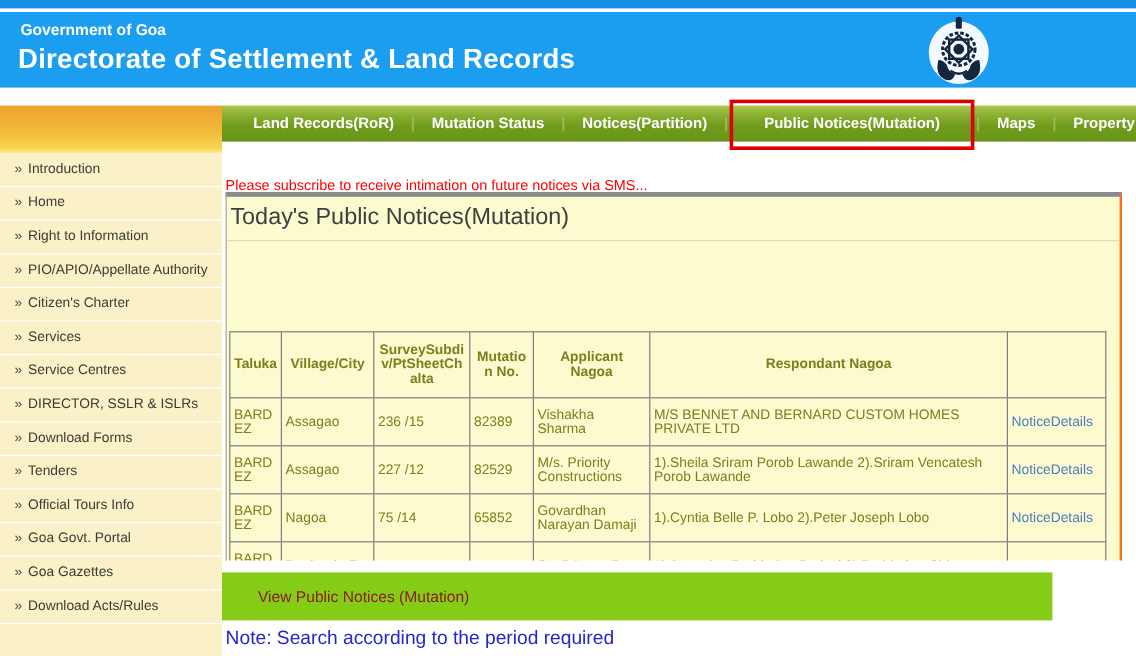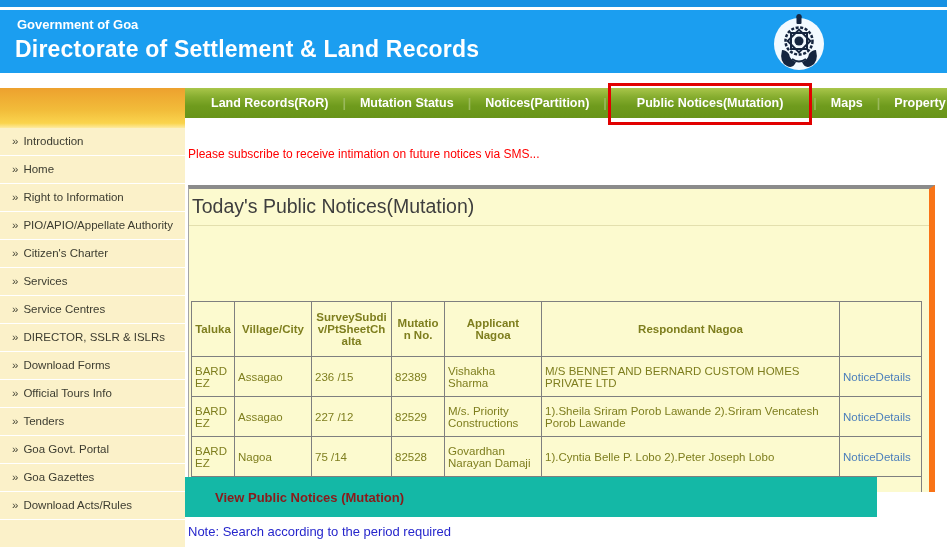--- a/index.html
+++ b/index.html
@@ -25,36 +25,36 @@
   
   .side-top { position:absolute; left:0; top:88px; width:185px; height:40px;
               background:linear-gradient(180deg,#eda12e 0%,#f2bc3a 55%,#fad44e 88%,#fdeba2 100%); }
   .sidebar { position:absolute; left:0; top:128px; width:185px; height:419px; background:#fbf1c9; }
   .sidebar .item { height:28px; line-height:27px; border-bottom:1px solid #ffffff; color:#3c3c30;
                    font-size:11.5px; padding-left:12px; cursor:pointer; white-space:nowrap; overflow:hidden; }
   .sidebar .item .chev { margin-right:5px; color:#4a4a3a; }
 
   
   .subscribe { position:absolute; left:188px; top:147px; font-size:12px; color:#ff0000; }
-  .panel { position:absolute; left:188px; top:185px; width:747px; height:307px; background:#fcfacf;
-           border-top:4px solid #8b8b8b; border-left:1px solid #a6a6a6; border-right:6px solid #f97316;
+  .panel { position:absolute; left:188px; top:160px; width:747px; height:307px; background:#fcfacf;
+           border-top:4px solid #8b8b8b; border-left:1px solid #a6a6a6; border-right:2px solid #f97316;
            overflow:hidden; }
   .panel h1 { font-size:19.5px; font-weight:normal; color:#3e3e3e; padding:6px 2px 7px 3px;
               border-bottom:1px solid #e3dfae; }
   table.notices { border-collapse:collapse; table-layout:fixed; width:730px; margin:75px 0 0 2px;
                   font-size:11.5px; color:#7e7e1e; }
   table.notices th, table.notices td { border:1px solid #7f7f7f; padding:1px 3px; vertical-align:middle;
                   word-wrap:break-word; overflow:hidden; }
   table.notices th { text-align:center; font-weight:bold; height:55px; }
   table.notices td { height:40px; }
   table.notices a.nd { color:#4a7ebb; text-decoration:none; cursor:pointer; }
 
-  .overlay-bar { position:absolute; left:185px; top:477px; width:692px; height:40px; background:#14b8a6;font-weight:bold; }
+  .overlay-bar { position:absolute; left:185px; top:477px; width:692px; height:40px; background:#84cc16; }
   .overlay-bar .lbl { margin-left:30px; line-height:41px; font-size:13px; color:#8b1a1a; }
-  .note { position:absolute; left:188px; top:524px; font-size:13px; color:#2626cc; }
+  .note { position:absolute; left:188px; top:524px; font-size:16px; color:#2626cc; }
 </style>
 </head>
 <body>
 
 <div class="page">
 
   <div class="top-strip"></div>
   <div class="hdr">
     <div class="govt">Government of Goa</div>
     <div class="title">Directorate of Settlement &amp; Land Records</div>
@@ -92,22 +92,22 @@
   <div class="sidebar" id="sidebar">
       <div class="item"><span class="chev">»</span>Introduction</div>
       <div class="item"><span class="chev">»</span>Home</div>
       <div class="item"><span class="chev">»</span>Right to Information</div>
       <div class="item"><span class="chev">»</span>PIO/APIO/Appellate Authority</div>
       <div class="item"><span class="chev">»</span>Citizen's Charter</div>
       <div class="item"><span class="chev">»</span>Services</div>
       <div class="item"><span class="chev">»</span>Service Centres</div>
       <div class="item"><span class="chev">»</span>DIRECTOR, SSLR &amp; ISLRs</div>
       <div class="item"><span class="chev">»</span>Download Forms</div>
+      <div class="item"><span class="chev">»</span>Tenders</div>
       <div class="item"><span class="chev">»</span>Official Tours Info</div>
-      <div class="item"><span class="chev">»</span>Tenders</div>
       <div class="item"><span class="chev">»</span>Goa Govt. Portal</div>
       <div class="item"><span class="chev">»</span>Goa Gazettes</div>
       <div class="item"><span class="chev">»</span>Download Acts/Rules</div>
     </div>
 
   <div class="subscribe">Please subscribe to receive intimation on future notices via SMS...</div>
 
   <div class="panel">
     <h1>Today's Public Notices(Mutation)</h1>
     <table class="notices" id="notices-table">
@@ -147,21 +147,21 @@
             <td>227 /12</td>
             <td>82529</td>
             <td>M/s. Priority Constructions</td>
             <td>1).Sheila Sriram Porob Lawande 2).Sriram Vencatesh Porob Lawande</td>
             <td><a class="nd">NoticeDetails</a></td>
           </tr>
           <tr>
             <td>BARDEZ</td>
             <td>Nagoa</td>
             <td>75 /14</td>
-            <td>82528</td>
+            <td>65852</td>
             <td>Govardhan Narayan Damaji</td>
             <td>1).Cyntia Belle P. Lobo 2).Peter Joseph Lobo</td>
             <td><a class="nd">NoticeDetails</a></td>
           </tr>
           <tr>
             <td>BARDEZ</td>
             <td>Penha de F</td>
             <td></td>
             <td></td>
             <td>Sunil Anant P</td>

